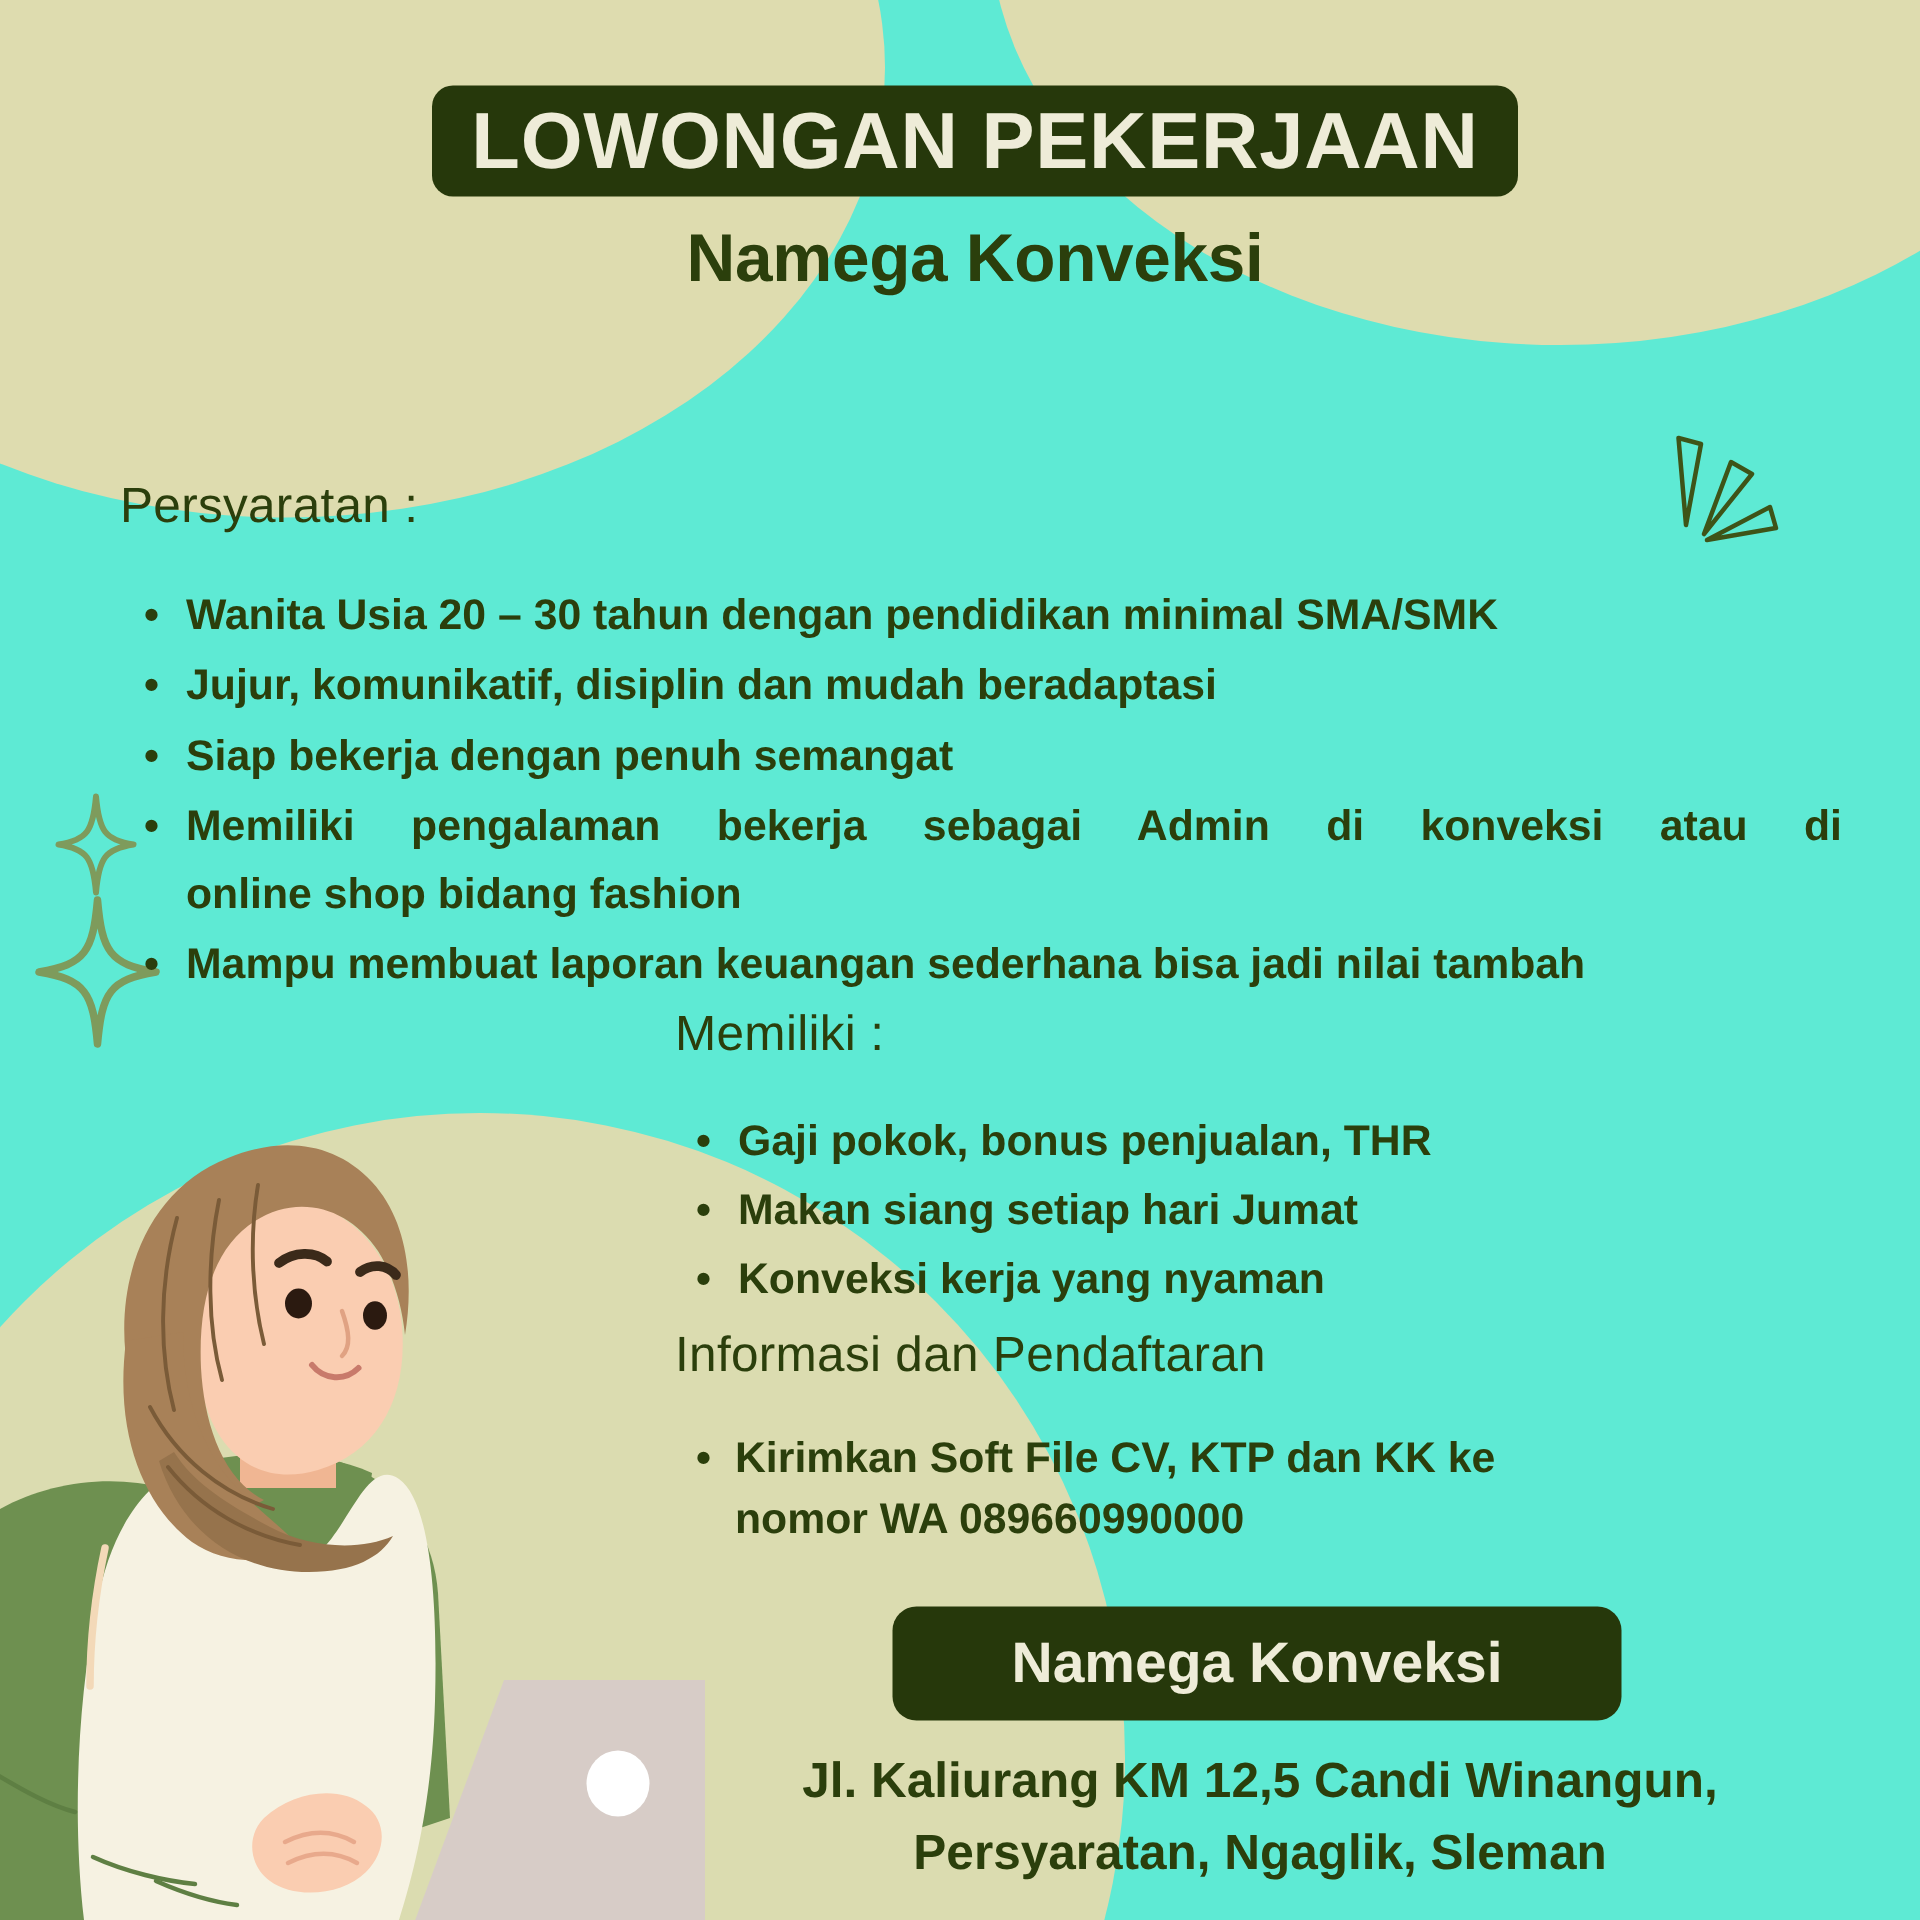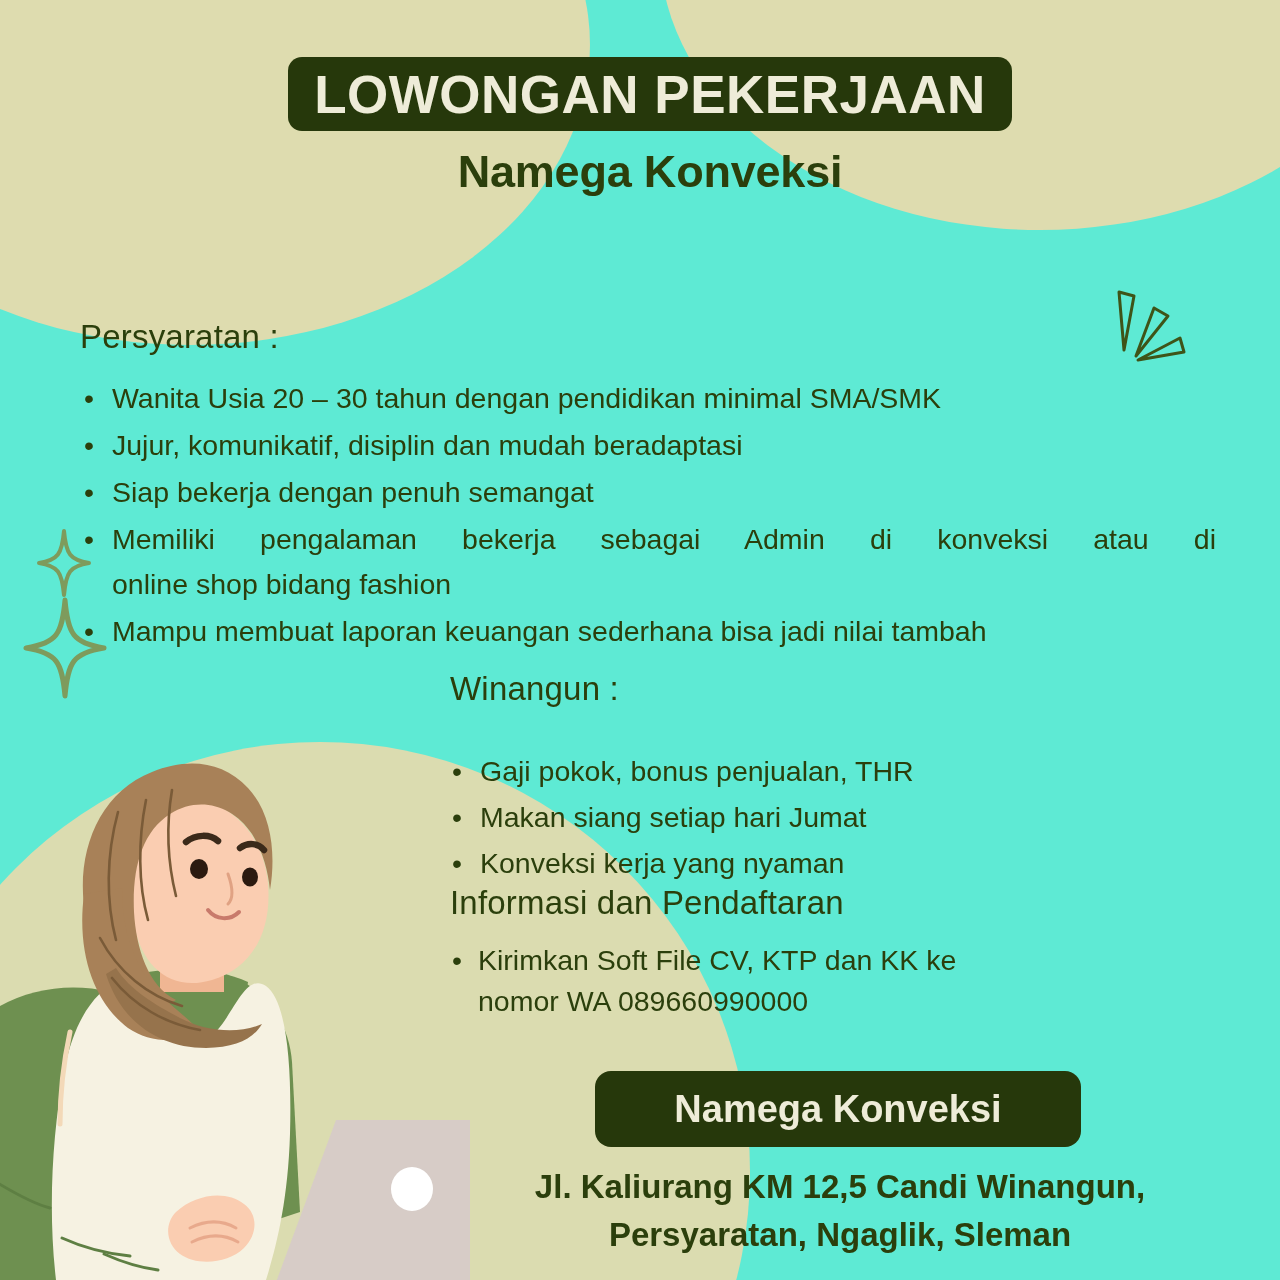--- a/index.html
+++ b/index.html
@@ -117,25 +117,25 @@
     font-weight: normal;
     letter-spacing: 0.2px;
   }
   #persyaratan-heading { left: 80px; top: 318px; }
   #fasilitas-heading   { left: 450px; top: 670px; }
   #informasi-heading   { left: 450px; top: 884px; }
 
   
   ul.bullets {
     position: absolute;
-    margin: 0;
+    margin: 12px;
     padding: 0;
     list-style: none;
     color: #2B3F0C;
-    font-weight: normal;
+    font-weight: bold;
   }
   ul.bullets li {
     position: relative;
     padding-left: 36px;
     margin: 0 0 2px 0;
   }
   ul.bullets li::before {
     content: "\2022";
     position: absolute;
     left: 8px;
@@ -156,21 +156,21 @@
   #persyaratan-list li.justify > span.jline {
     display: block;
   }
   #persyaratan-list li.justify > span.jline.j {
     text-align: justify;
     text-align-last: justify;
   }
 
   #fasilitas-list {
     left: 444px;
-    top: 749px;
+    top: 727px;
     width: 720px;
     font-size: 28.5px;
     line-height: 1.55;
   }
   #informasi-list {
     left: 444px;
     top: 940px;
     width: 700px;
     font-size: 28.5px;
     line-height: 1.45;
@@ -328,21 +328,21 @@
     <li>Wanita Usia 20 – 30 tahun dengan pendidikan minimal SMA/SMK</li>
     <li>Jujur, komunikatif, disiplin dan mudah beradaptasi</li>
     <li>Siap bekerja dengan penuh semangat</li>
     <li class="justify">
       <span class="jline j">Memiliki pengalaman bekerja sebagai Admin di konveksi atau di</span>
       <span class="jline">online shop bidang fashion</span>
     </li>
     <li>Mampu membuat laporan keuangan sederhana bisa jadi nilai tambah</li>
   </ul>
 
-  <div class="sec-heading" id="fasilitas-heading">Winangun :</div>
+  <div class="sec-heading" id="fasilitas-heading">Memiliki :</div>
 
   <ul class="bullets" id="fasilitas-list">
     <li>Gaji pokok, bonus penjualan, THR</li>
     <li>Makan siang setiap hari Jumat</li>
     <li>Konveksi kerja yang nyaman</li>
   </ul>
 
   <div class="sec-heading" id="informasi-heading">Informasi dan Pendaftaran</div>
 
   <ul class="bullets" id="informasi-list">

